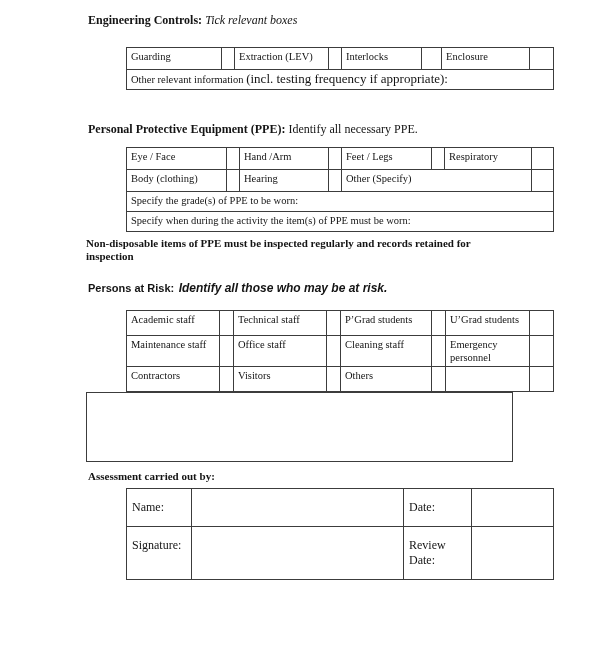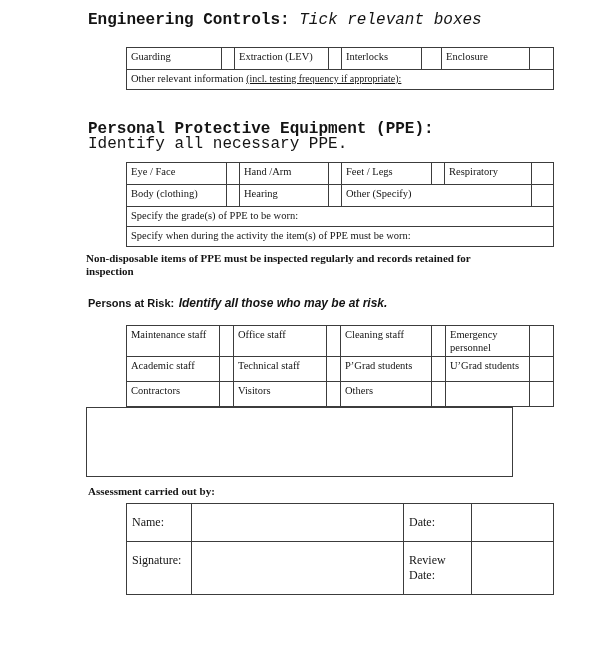--- a/index.html
+++ b/index.html
@@ -1,28 +1,28 @@
 <!DOCTYPE html>
 <html><head>
 <meta charset="utf-8">
 <style>
   html,body{margin:0;padding:0;}
   body{width:600px;height:650px;background:#ffffff;color:#141414;
        font-family:"Liberation Serif","DejaVu Serif",serif;overflow:hidden;}
   .page{width:427px;margin-left:86px;padding-top:13px;}
 
-  .heading{font-size:16px;line-height:15px;margin:0 0 0 2px;font-family:Liberation Mono, monospace;}
+  .heading{font-size:12px;line-height:15px;margin:0 0 0 2px;}
   .bold{font-weight:bold;}
   .italic{font-style:italic;}
 
   table{border-collapse:collapse;table-layout:fixed;width:427px;margin-left:40px;}
   td{border:1px solid #3c3c3c;font-size:10.5px;line-height:13px;
      padding:2px 4px;vertical-align:top;overflow:hidden;}
   td.cb{padding:0;}
-  .small{font-size:10px;text-decoration:underline;}
+  .small{font-size:13px;}
 
   .r22{height:22px}.r20{height:20px}.r25{height:25px}.r28{height:28px}.r38{height:38px}
 
   #eng-heading{margin-bottom:19px;}
   #ppe-heading{margin-top:32px;margin-bottom:10px;}
   .note{font-size:11px;font-weight:bold;margin:5px 0 0 0;line-height:13px;}
 
   #persons-heading{margin:13px 0 11px 2px;
      font-family:"Liberation Sans","DejaVu Sans",sans-serif;font-weight:bold;line-height:21px;}
   #persons-heading .lead{font-size:11px;}
@@ -132,37 +132,37 @@
         <col style="width:14px">
       <col style="width:93px">
         <col style="width:14px">
       <col style="width:91px">
         <col style="width:14px">
       <col style="width:84px">
         <col style="width:24px">
     </colgroup>
     <tbody>
         <tr class="r25">
+      <td>Academic staff</td>
+      <td class="cb"></td>
+      <td>Technical staff</td>
+      <td class="cb"></td>
+      <td>P’Grad students</td>
+      <td class="cb"></td>
+      <td>U’Grad students</td>
+      <td class="cb"></td>
+    </tr>
+    <tr class="r25">
       <td>Maintenance staff</td>
       <td class="cb"></td>
       <td>Office staff</td>
       <td class="cb"></td>
       <td>Cleaning staff</td>
       <td class="cb"></td>
       <td>Emergency personnel</td>
-      <td class="cb"></td>
-    </tr>
-    <tr class="r25">
-      <td>Academic staff</td>
-      <td class="cb"></td>
-      <td>Technical staff</td>
-      <td class="cb"></td>
-      <td>P’Grad students</td>
-      <td class="cb"></td>
-      <td>U’Grad students</td>
       <td class="cb"></td>
     </tr>
     <tr class="r25">
       <td>Contractors</td>
       <td class="cb"></td>
       <td>Visitors</td>
       <td class="cb"></td>
       <td>Others</td>
       <td class="cb"></td>
       <td></td>

